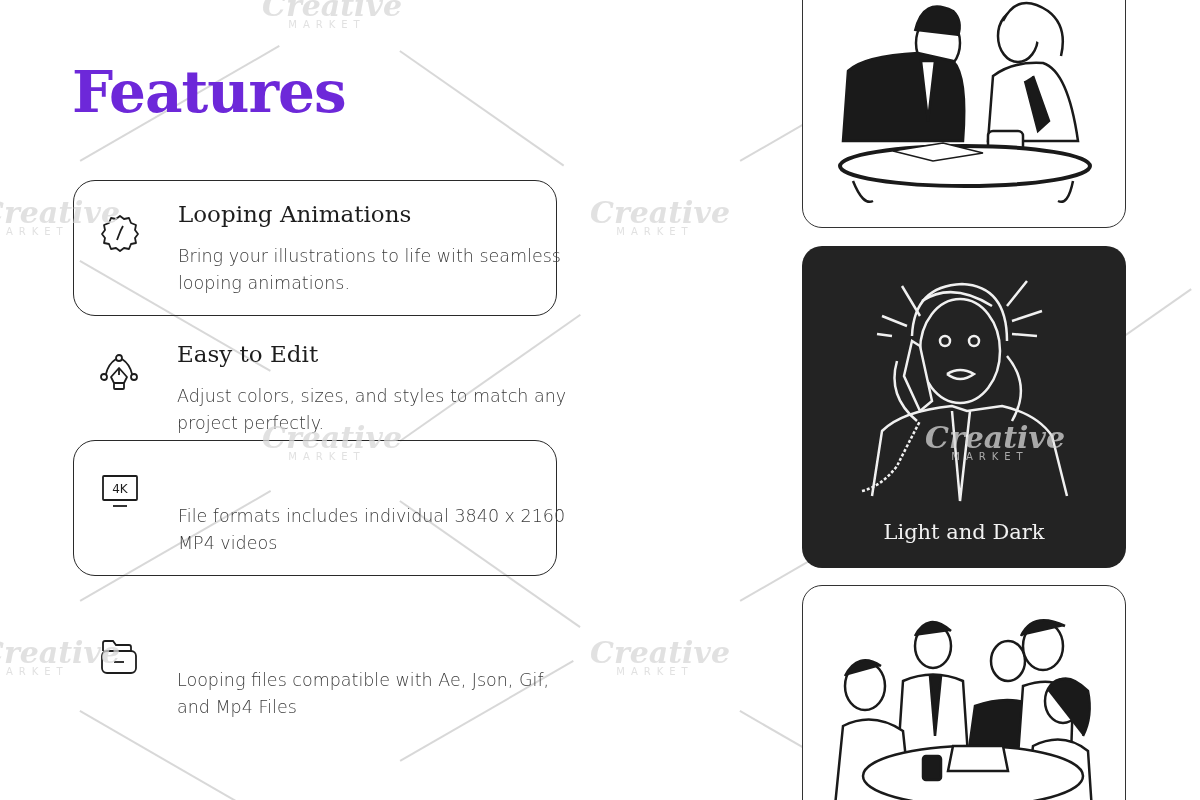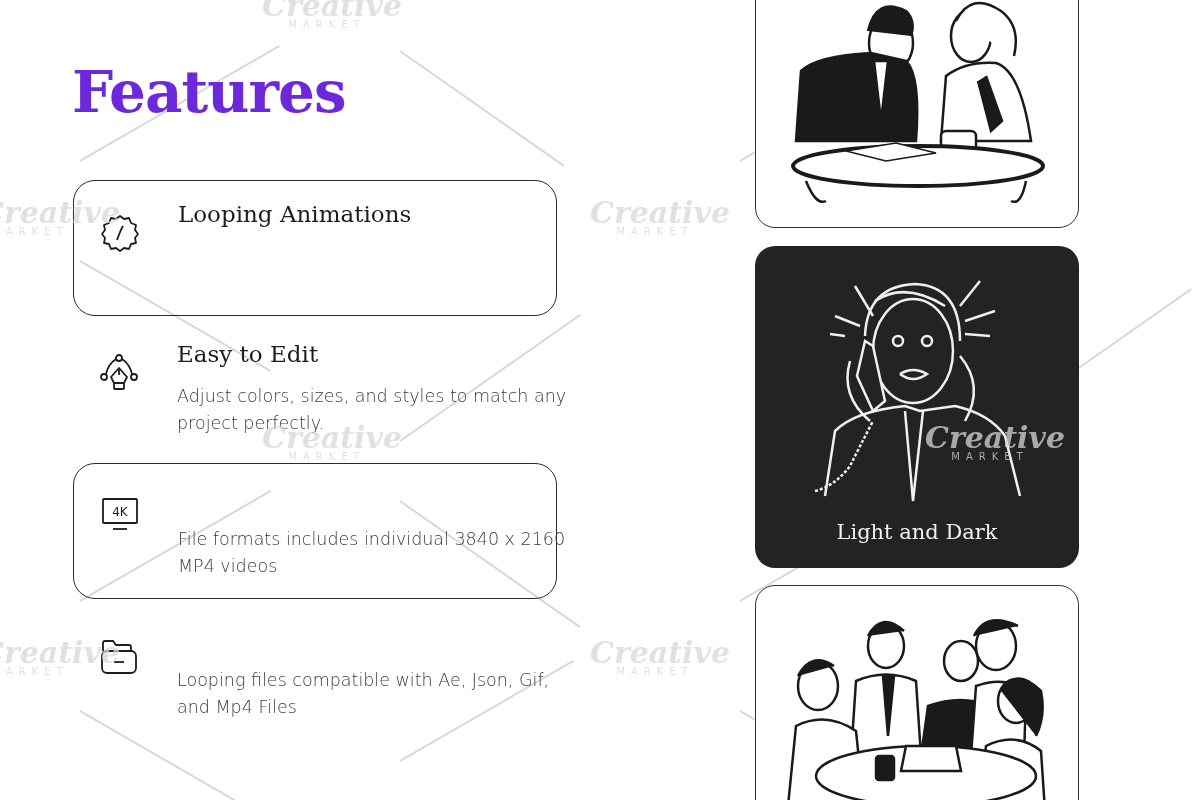--- a/index.html
+++ b/index.html
@@ -23,21 +23,21 @@
     position: absolute; left: 104px; top: 20px;
     font-family: "DejaVu Serif", serif; font-size: 23px; color: #1d1d1d;
   }
   .feature .fdesc {
     position: absolute; left: 104px; top: 62px; width: 400px;
     font-family: "DejaVu Sans", sans-serif; font-size: 17.5px; line-height: 27px; color: #3a3a3a;
     font-weight: 300;
   }
 
   .card {
-    position: absolute; left: 755px; width: 324px; border-radius: 20px; overflow: hidden;
+    position: absolute; left: 802px; width: 324px; border-radius: 20px; overflow: hidden;
   }
   .card.light { border: 1.5px solid #333; background: #fff; }
   .card.dark { background: #232323; }
   .card svg { display: block; }
   .card .caption {
     position: absolute; left: 0; right: 0; bottom: 24px; text-align: center;
     font-family: "DejaVu Serif", serif; font-size: 21px; color: #f2f2f2;
   }
 
   .wm { position: absolute; font-family: "DejaVu Serif", serif; font-style: italic; font-weight: bold;
@@ -65,40 +65,41 @@
 <h1 class="title">Features</h1>
 
 <div class="feature boxed" style="top:180px;">
   <span class="icon">
     <svg width="40" height="40" viewBox="0 0 40 40" fill="none" stroke="#1d1d1d" stroke-width="1.8">
       <path d="M20 3 L24 6 L29 5 L31 10 L36 12 L35 17 L38 21 L35 25 L36 30 L31 31 L29 36 L24 35 L20 38 L16 35 L11 36 L9 31 L4 30 L5 25 L2 21 L5 17 L4 12 L9 10 L11 5 L16 6 Z" stroke-linejoin="round"></path>
       <path d="M17 27 C19 22, 20 18, 23 13"></path>
     </svg>
   </span>
   <div class="ftitle">Looping Animations</div>
+  <div class="fdesc">Bring your illustrations to life with seamless looping animations.</div>
 </div>
 
 <div class="feature" style="top:321px;">
   <span class="icon">
     <svg width="40" height="40" viewBox="0 0 40 40" fill="none" stroke="#1d1d1d" stroke-width="1.8">
       <circle cx="20" cy="5" r="3"></circle>
       <circle cx="5" cy="24" r="3"></circle>
       <circle cx="35" cy="24" r="3"></circle>
       <path d="M7 21 C9 12, 14 8, 17 6"></path>
       <path d="M33 21 C31 12, 26 8, 23 6"></path>
       <path d="M20 15 L28 24 L25 30 L15 30 L12 24 Z" stroke-linejoin="round"></path>
       <path d="M20 15 L20 22"></path>
       <rect x="15" y="30" width="10" height="6" rx="1"></rect>
     </svg>
   </span>
   <div class="ftitle">Easy to Edit</div>
   <div class="fdesc">Adjust colors, sizes, and styles to match any project perfectly.</div>
 </div>
 
-<div class="feature boxed" style="top:463px;">
+<div class="feature boxed" style="top:440px;">
   <span class="icon">
     <svg width="40" height="40" viewBox="0 0 40 40" fill="none" stroke="#1d1d1d" stroke-width="1.8">
       <rect x="3" y="3" width="34" height="24" rx="1"></rect>
       <path d="M13 33 L27 33"></path>
       <text x="20" y="20" text-anchor="middle" font-family="DejaVu Sans, sans-serif" font-size="12" fill="#1d1d1d" stroke="none">4K</text>
     </svg>
   </span>
   <div class="fdesc">File formats includes individual 3840 x 2160 MP4 videos</div>
 </div>
 

